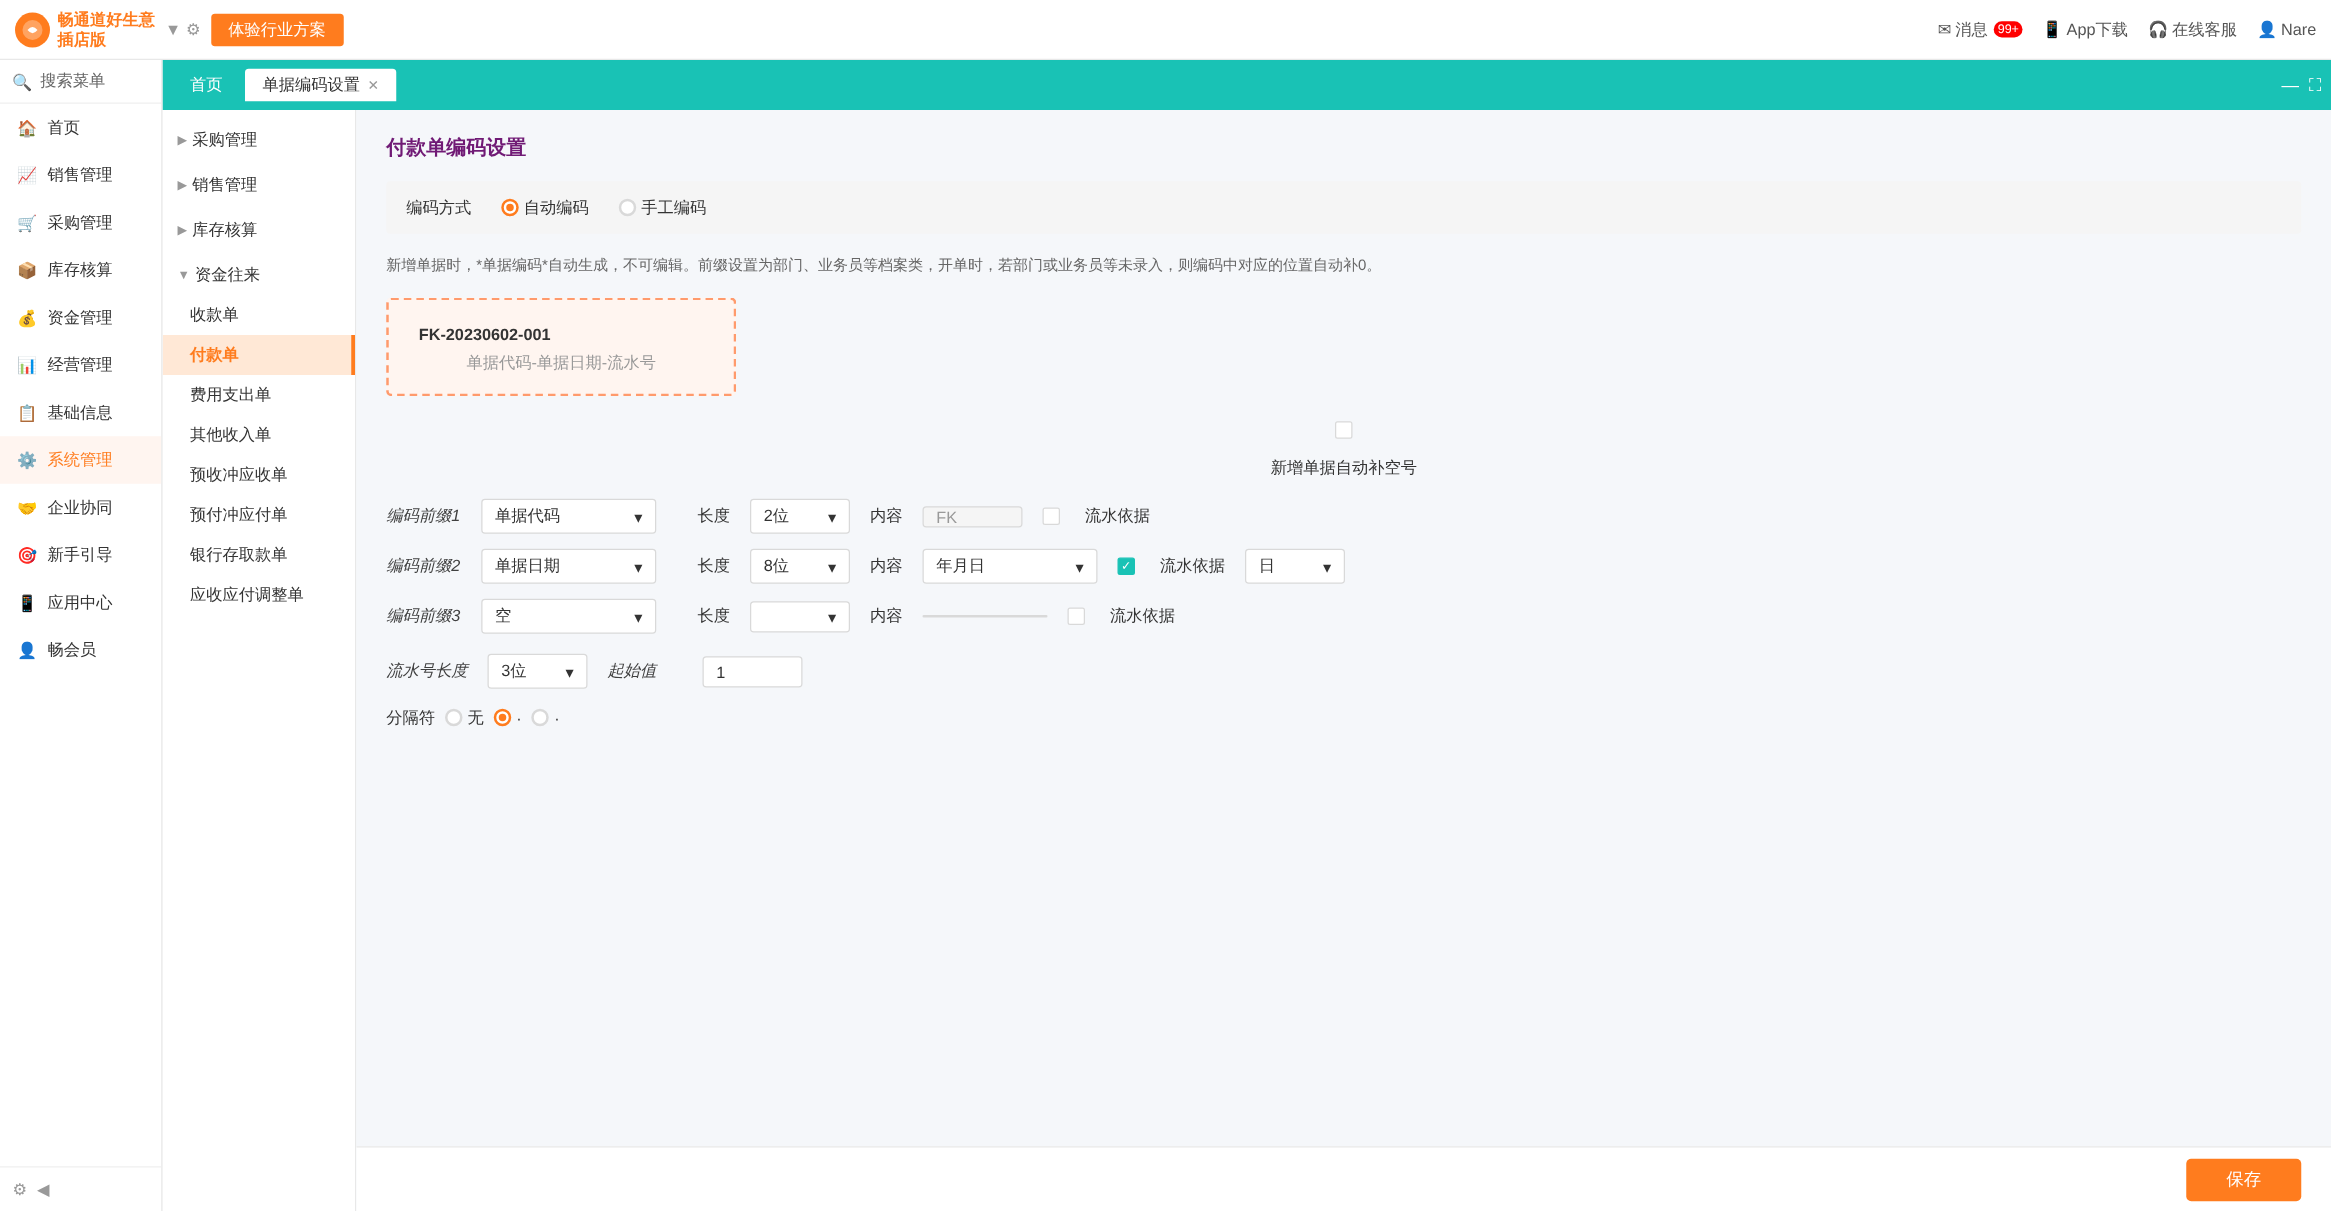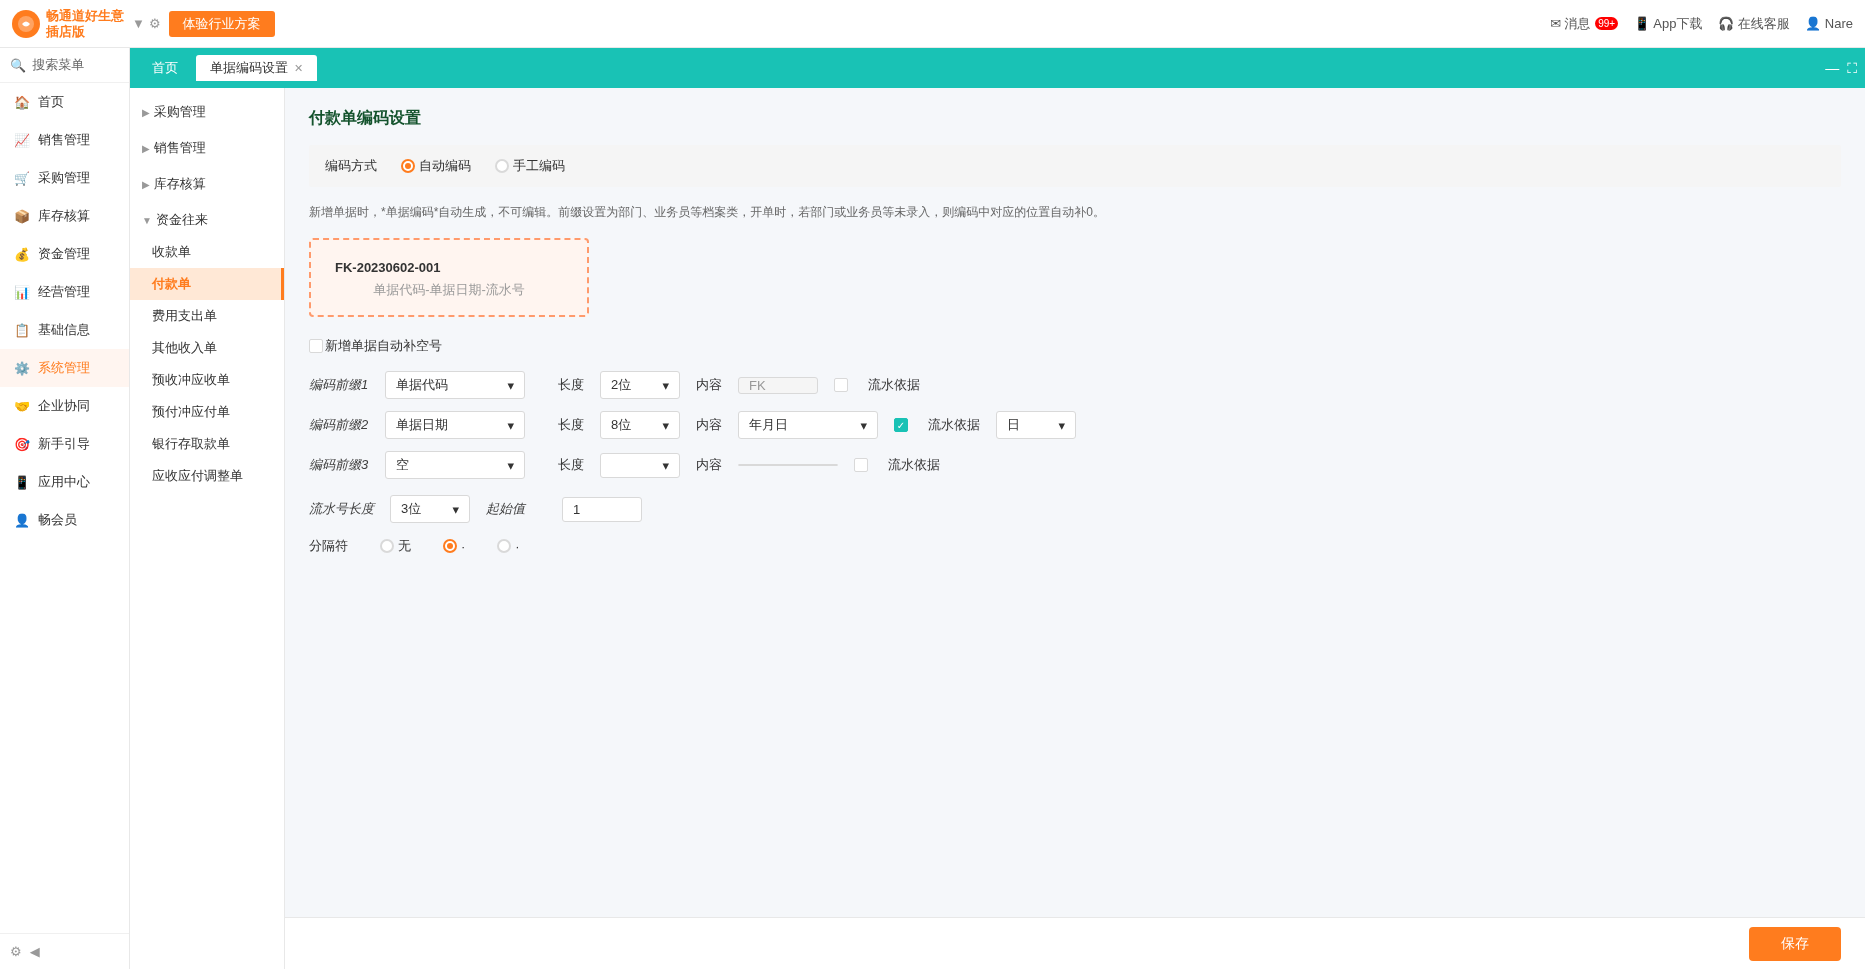--- a/index.html
+++ b/index.html
@@ -98,21 +98,21 @@
     .content-area {
       flex: 1;
       background: #f5f7fa;
       overflow-y: auto;
       display: flex;
       flex-direction: column;
     }
 
     
     .page-content { padding: 20px 24px; flex: 1; }
-    .page-title { font-size: 16px; font-weight: bold; color: #14532d; margin-bottom: 16px; }
+    .page-title { font-size: 16px; font-weight: bold; color: #701a75; margin-bottom: 16px; }
 
     
     .code-mode-box {
       background: #f5f5f5;
       padding: 12px 16px;
       border-radius: 3px;
       margin-bottom: 16px;
       display: flex;
       align-items: center;
       gap: 24px;
@@ -130,21 +130,21 @@
       padding: 16px 24px;
       border-radius: 4px;
       margin-bottom: 20px;
       display: inline-block;
       min-width: 280px;
     }
     .preview-code { font-size: 18px; font-weight: bold; color: #333; margin-bottom: 4px; }
     .preview-desc { font-size: 13px; color: #999; text-align: center; }
 
     
-    .checkbox-row { display: flex; align-items: center; gap: 2px; margin-bottom: 16px; font-size: 13px; color: #333; }
+    .checkbox-row { display: flex; align-items: center; gap: 14px; margin-bottom: 16px; font-size: 13px; color: #333; flex-direction: column; }
 
     
     .form-section { display: flex; flex-direction: column; gap: 12px; margin-bottom: 16px; }
     .form-row { display: flex; align-items: center; gap: 16px; }
     .form-label { color: #404040; font-size: 13px; min-width: 60px; font-style: italic; }
     .form-select {
       display: flex; align-items: center; border: 1px solid #d9d9d9; background: #fff;
       border-radius: 3px; padding: 4px 10px; min-width: 100px; cursor: pointer;
       justify-content: space-between; gap: 6px; font-size: 13px; color: #333;
     }
@@ -163,21 +163,21 @@
     .stream-check { display: flex; align-items: center; gap: 20px; font-size: 13px; color: #333; }
 
     
     .cb { width: 14px; height: 14px; border: 1px solid #d9d9d9; background: #fff; display: inline-block; border-radius: 2px; vertical-align: middle; }
     .cb.checked { background: #19c2b5; border-color: #19c2b5; display: inline-flex; align-items: center; justify-content: center; color: #fff; font-size: 10px; }
     .rb { width: 14px; height: 14px; border: 2px solid #d9d9d9; background: #fff; display: inline-block; border-radius: 50%; vertical-align: middle; }
     .rb.checked { border-color: #ff7c1e; position: relative; }
     .rb.checked::after { content: ''; width: 6px; height: 6px; background: #ff7c1e; border-radius: 50%; position: absolute; top: 50%; left: 50%; transform: translate(-50%, -50%); }
 
     
-    .sep-row { display: flex; align-items: center; gap: 32px; margin-top: 8px; }
+    .sep-row { display: flex; align-items: center; gap: 8px; margin-top: 8px; }
     .sep-label { color: #333; font-size: 13px; }
 
     
     .save-bar {
       height: 52px;
       background: #fff;
       border-top: 1px solid #e8e8e8;
       display: flex;
       align-items: center;
       justify-content: flex-end;

